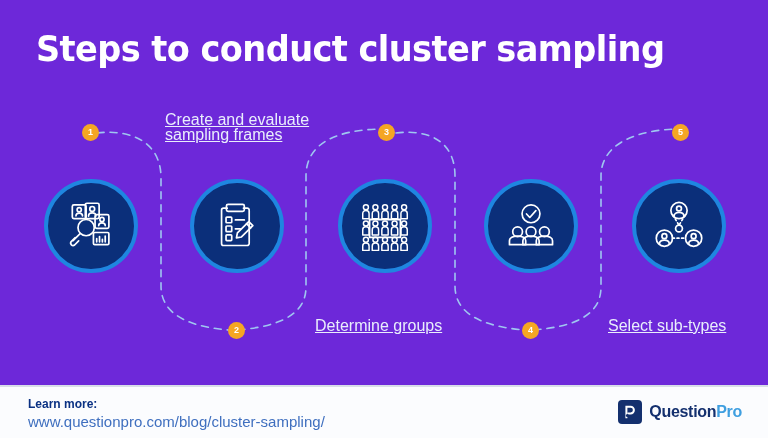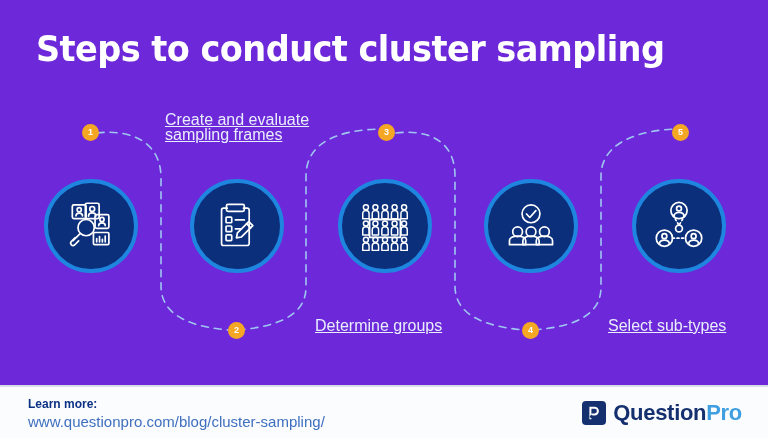--- a/index.html
+++ b/index.html
@@ -138,21 +138,21 @@
   .logo-mark {
     width: 24px;
     height: 24px;
     border-radius: 4px;
     background: #14306e;
     display: flex;
     align-items: center;
     justify-content: center;
   }
   .logo-text {
-    font-size: 22px;
+    font-size: 16px;
     font-weight: bold;
     letter-spacing: -0.3px;
   }
   .logo-text .q { color: #14306e; }
   .logo-text .p { color: #3f9fe0; }
 </style>
 </head>
 <body>
 
 <div class="poster">

